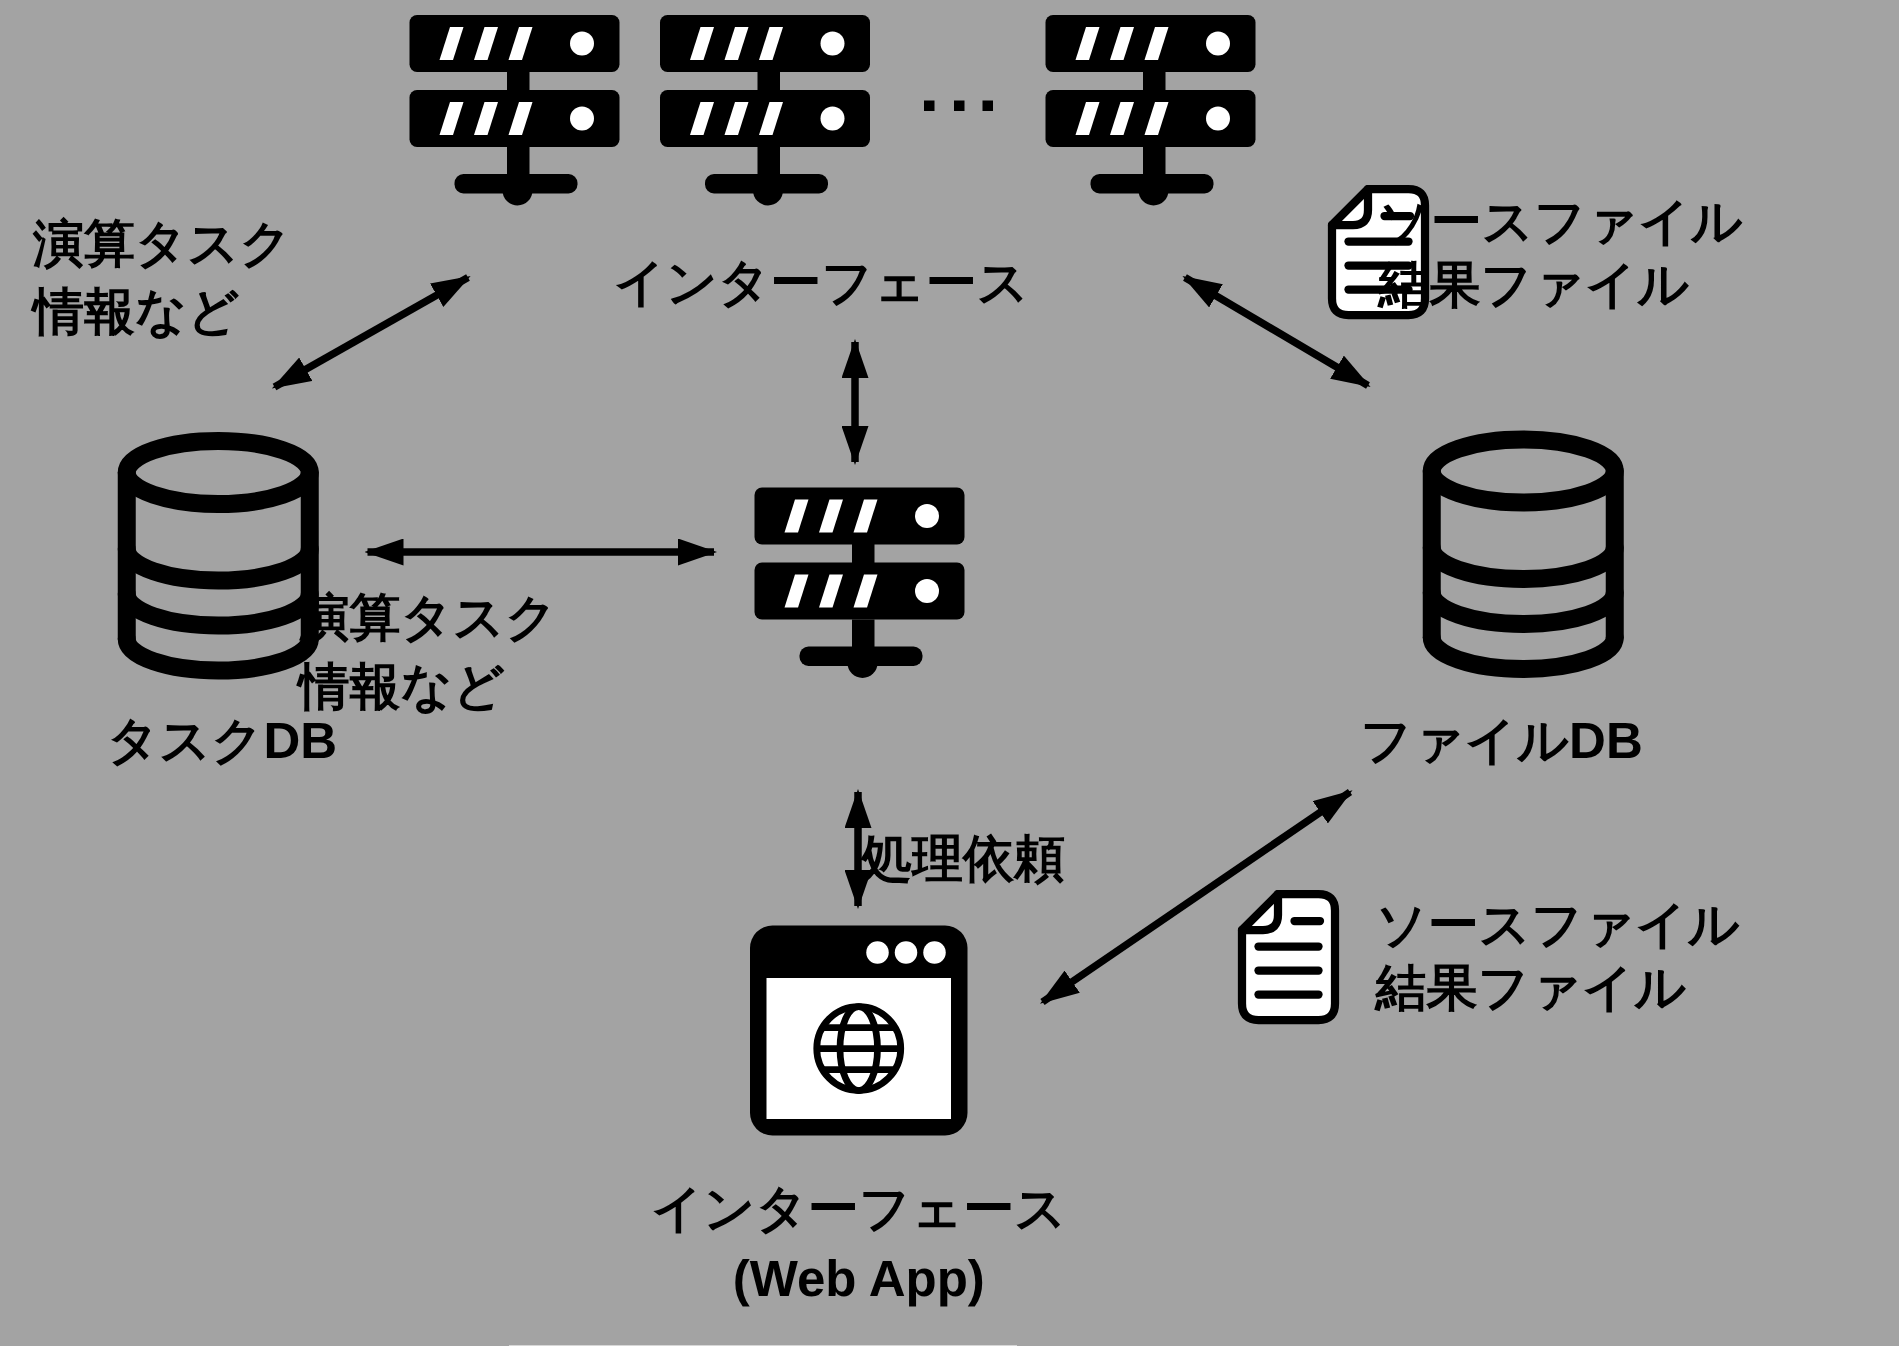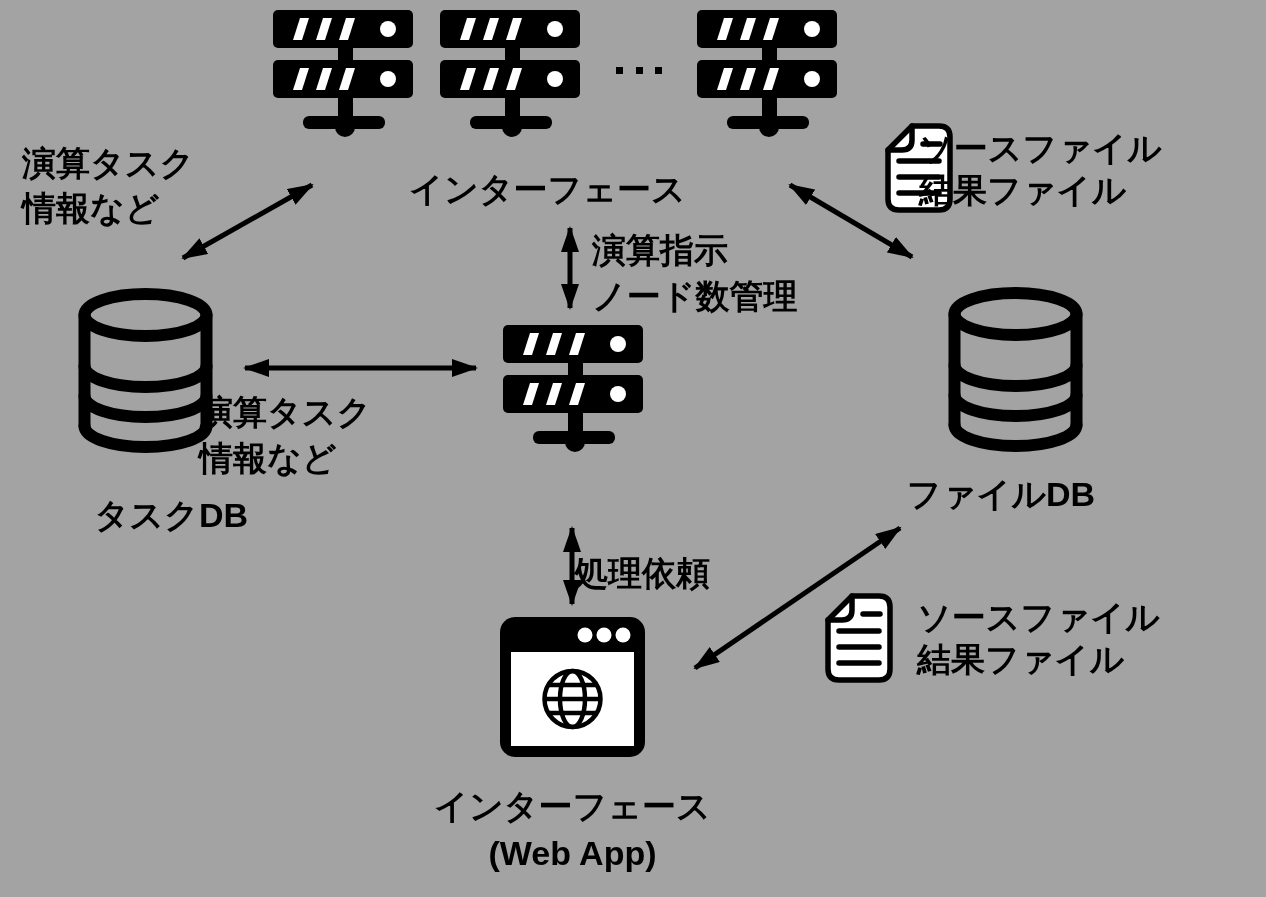--- a/index.html
+++ b/index.html
@@ -115,43 +115,39 @@
     </g>
   </svg>
 
   <div class="lbl" style="left:22px;top:141px;">
     <div>演算タスク</div>
     <div>情報など</div>
   </div>
 
   <div class="lbl center" style="left:381px;top:167px;width:333px;">インターフェース</div>
 
-  <div class="lbl lh46" style="left:592px;top:227px;">
-    <div>演算指示</div>
-    <div>ノード数管理</div>
-  </div>
 
   <div class="lbl lh46" style="left:199px;top:389px;">
     <div>演算タスク</div>
     <div>情報など</div>
   </div>
 
   <div class="lbl" style="left:574px;top:551px;">処理依頼</div>
 
   <div class="lbl lh42" style="left:919px;top:127px;">
     <div>ソースファイル</div>
     <div>結果ファイル</div>
   </div>
 
   <div class="lbl lh42" style="left:917px;top:596px;">
     <div>ソースファイル</div>
     <div>結果ファイル</div>
   </div>
 
-  <div class="lbl center" style="left:48px;top:493px;width:200px;text-align:right;">タスクDB</div>
+  <div class="lbl center" style="left:48px;top:472px;width:200px;">タスクDB</div>
 
 
   <div class="lbl center" style="left:850px;top:472px;width:302px;">ファイルDB</div>
 
   <div class="lbl center lh47" style="left:420px;top:783px;width:305px;">
     <div>インターフェース</div>
     <div>(Web App)</div>
   </div>
 
 </div>

